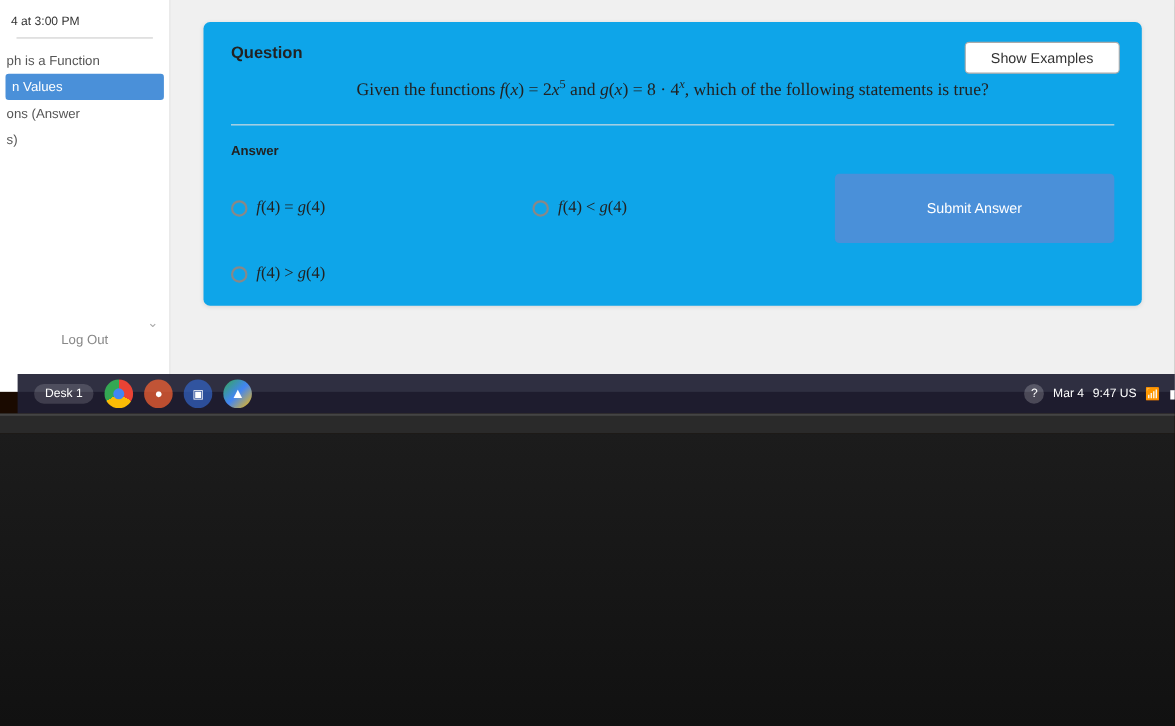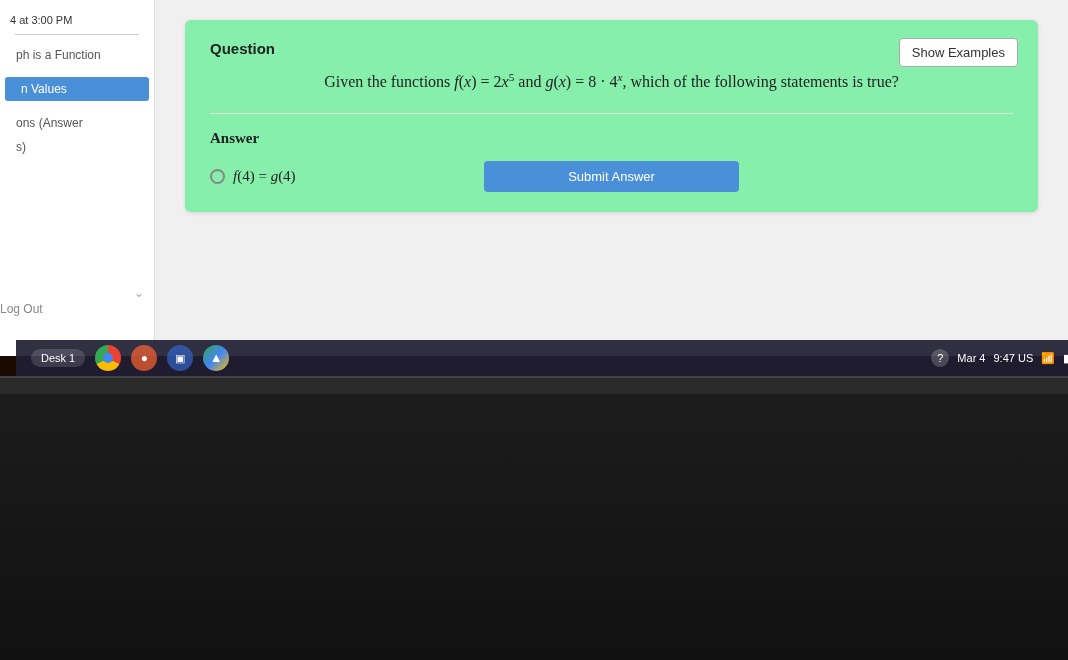--- a/index.html
+++ b/index.html
@@ -42,39 +42,40 @@
     }
 
     .sidebar-divider {
       width: 80%;
       height: 1px;
       background: #ccc;
       margin: 0 auto 8px;
     }
 
     .sidebar-item {
-      padding: 5px 16px;
+      padding: 5px 6px;
       font-size: 12px;
       color: #555;
       font-family: Arial, sans-serif;
       cursor: pointer;
     }
 
     .sidebar-item.active {
       background: #4a90d9;
       color: #fff;
       border-radius: 3px;
-      margin: 10px 5px;
+      margin: 0 5px;
     }
 
     .sidebar-logout {
       position: absolute;
       bottom: 40px;
       left: 0;
       right: 0;
+      text-align: center;
       font-size: 12px;
       color: #888;
       font-family: Arial, sans-serif;
       cursor: pointer;
     }
 
     .sidebar-chevron {
       position: absolute;
       bottom: 55px;
       right: 10px;
@@ -84,21 +85,21 @@
 
     
     .main-content {
       flex: 1;
       background: #f0f0f0;
       padding: 20px 30px;
       overflow: hidden;
     }
 
     .question-card {
-      background: #86efac;
+      background: #0ea5e9;
       border-radius: 6px;
       padding: 20px 25px;
       box-shadow: 0 1px 4px rgba(0,0,0,0.1);
       position: relative;
     }
 
     .question-label {
       font-size: 15px;
       font-weight: bold;
       color: #222;
@@ -106,21 +107,21 @@
       font-family: Arial, sans-serif;
     }
 
     .show-examples-btn {
       position: absolute;
       top: 18px;
       right: 20px;
       background: #fff;
       border: 1px solid #aaa;
       border-radius: 4px;
-      padding: 6px 12px;
+      padding: 6px 23px;
       font-size: 13px;
       color: #333;
       cursor: pointer;
       font-family: Arial, sans-serif;
     }
 
     .question-text {
       font-size: 16px;
       color: #222;
       margin-bottom: 18px;
@@ -129,25 +130,25 @@
     }
 
     .divider-line {
       width: 100%;
       height: 1px;
       background: #e0e0e0;
       margin-bottom: 16px;
     }
 
     .answer-label {
-      font-size: 15px;
+      font-size: 12px;
       font-weight: bold;
       color: #222;
       margin-bottom: 14px;
-      font-family: Liberation Serif, serif;
+      font-family: Liberation Sans, sans-serif;
     }
 
     .answer-options {
       display: grid;
       grid-template-columns: 1fr 1fr 1fr;
       gap: 20px 20px;
       align-items: center;
     }
 
     .answer-option {
@@ -166,21 +167,21 @@
       border: 2px solid #888;
       flex-shrink: 0;
       display: inline-block;
     }
 
     .submit-btn {
       background: #4a90d9;
       color: #fff;
       border: none;
       border-radius: 4px;
-      padding: 8px 18px;
+      padding: 24px 18px;
       font-size: 13px;
       cursor: pointer;
       font-family: Arial, sans-serif;
       white-space: nowrap;
     }
 
     
     .taskbar {
       position: absolute;
       top: 340px;
@@ -315,23 +316,35 @@
 
       <div class="answer-options">
 
         <label class="answer-option">
           <span class="radio-circle"></span>
           <span>
             <span class="math">f</span>(4) = <span class="math">g</span>(4)
           </span>
         </label>
 
+        <label class="answer-option">
+          <span class="radio-circle"></span>
+          <span>
+            <span class="math">f</span>(4) &lt; <span class="math">g</span>(4)
+          </span>
+        </label>
 
         <button class="submit-btn">Submit Answer</button>
 
+        <label class="answer-option">
+          <span class="radio-circle"></span>
+          <span>
+            <span class="math">f</span>(4) &gt; <span class="math">g</span>(4)
+          </span>
+        </label>
 
       </div>
     </div>
   </div>
 </div>
 
 <div class="taskbar">
   <div class="taskbar-desk">Desk 1</div>
 
   <div class="taskbar-icon" style="width:26px;height:26px;border-radius:50%;background:conic-gradient(#ea4335 0deg 120deg,#fbbc05 120deg 240deg,#34a853 240deg 360deg);position:relative;">

